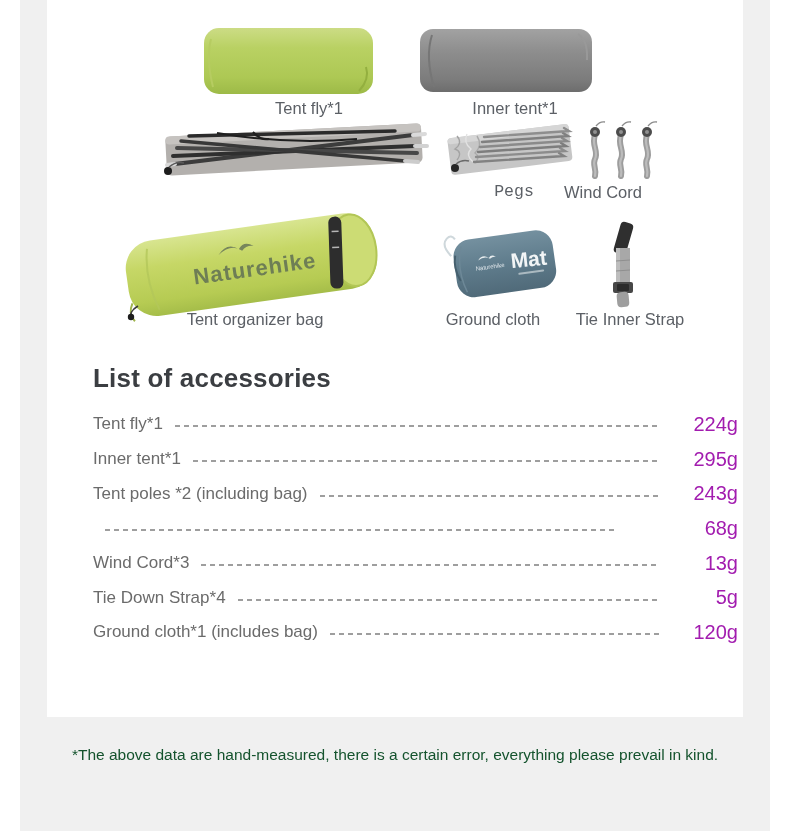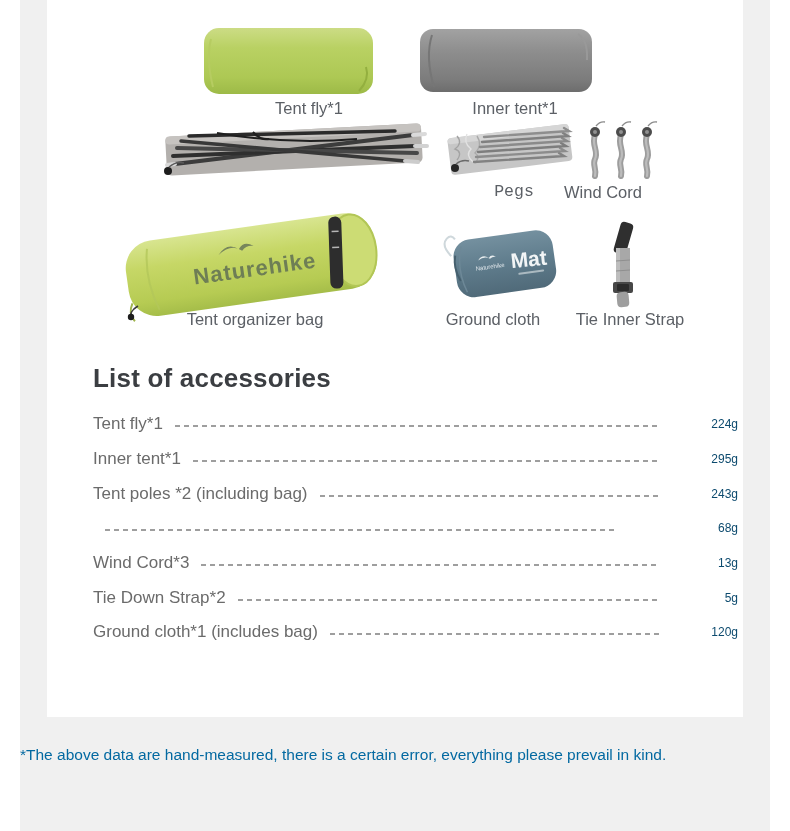--- a/index.html
+++ b/index.html
@@ -16,24 +16,24 @@
 
   
   .acc { position:absolute; left:16px; top:363px; width:645px;margin-left:30px; }
   .acc-head { display:flex; justify-content:space-between; align-items:baseline; }
   .acc-title { font-size:26px; font-weight:600; color:#3b3e42; letter-spacing:0.2px; }
   .acc-rows { margin-top:13px; }
   .acc-row { display:flex; align-items:center; height:34.7px; }
   .acc-name { font-size:17px; color:#6b6b6b; white-space:nowrap; }
   .acc-dashes { flex:1; height:2px; margin:4px 16px 0 12px;
     background-image:repeating-linear-gradient(to right,#9e9e9e 0,#9e9e9e 5px,transparent 5px,transparent 9px); }
-  .acc-weight { min-width:62px; text-align:right; font-size:12px; color:#0c4a6e; white-space:nowrap; }
-
-  .footer-note { position:absolute; left:0; right:0; top:746px; text-align:left;
-    font-size:15.5px; color:#0369a1; }
+  .acc-weight { min-width:62px; text-align:right; font-size:20px; color:#a21caf; white-space:nowrap; }
+
+  .footer-note { position:absolute; left:0; right:0; top:746px; text-align:center;
+    font-size:15.5px; color:#14532d; }
 </style>
 </head>
 <body>
 
 <div class="root">
   <div class="column">
     <div class="card">
 
       <div class="photo" style="left:156px;top:25px;width:172px;height:72px;">
         <svg viewBox="0 0 172 72">
@@ -230,21 +230,21 @@
           <div class="acc-row">
             <span class="acc-dashes" style="margin-right:60px;"></span>
             <span class="acc-weight">68g</span>
           </div>
           <div class="acc-row">
             <span class="acc-name">Wind Cord*3</span>
             <span class="acc-dashes"></span>
             <span class="acc-weight">13g</span>
           </div>
           <div class="acc-row">
-            <span class="acc-name">Tie Down Strap*2</span>
+            <span class="acc-name">Tie Down Strap*4</span>
             <span class="acc-dashes"></span>
             <span class="acc-weight">5g</span>
           </div>
           <div class="acc-row">
             <span class="acc-name">Ground cloth*1 (includes bag)</span>
             <span class="acc-dashes"></span>
             <span class="acc-weight">120g</span>
           </div>
         </div>
       </div>

